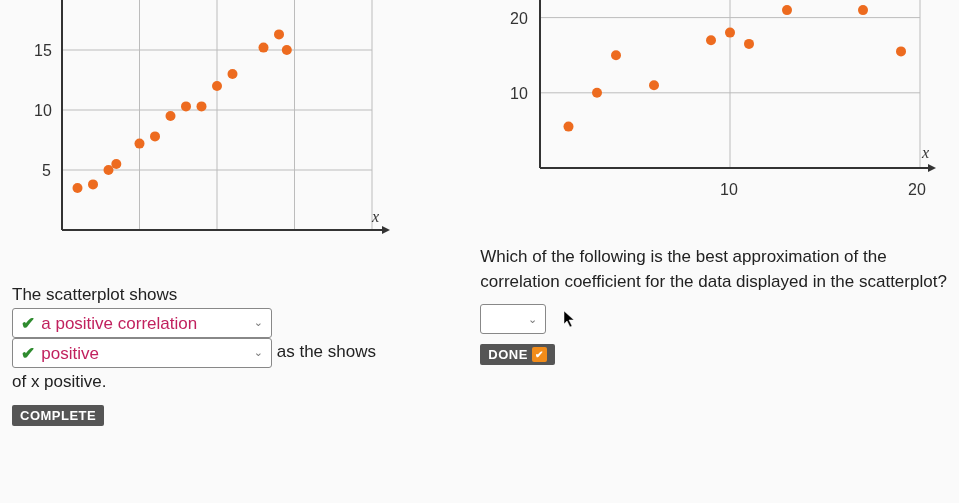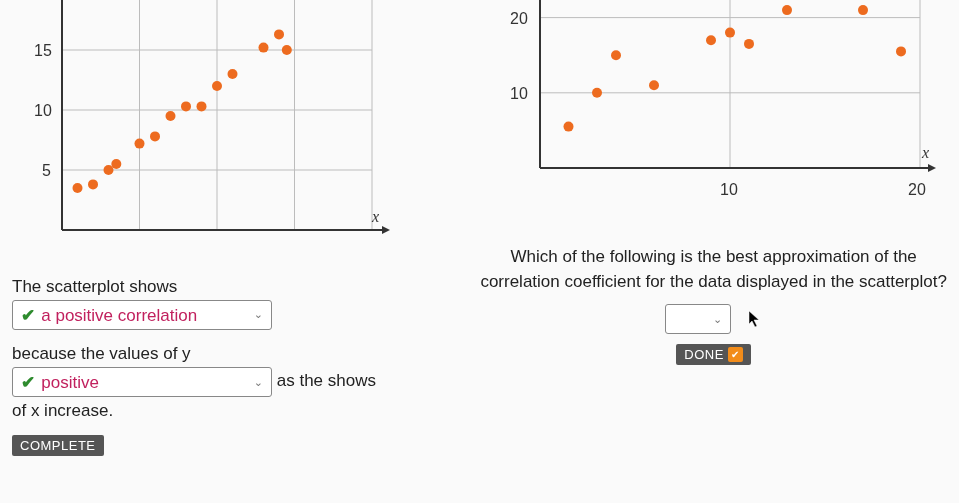--- a/index.html
+++ b/index.html
@@ -10,26 +10,26 @@
       background: #fafafa;
       width: 959px;
       height: 503px;
       overflow: hidden;
       display: flex;
     }
     .left-col, .right-col {
       padding: 0 12px;
     }
     .left-col { width: 48%; }
-    .right-col { width: 52%; padding-left: 20px; text-align: center; }
+    .right-col { width: 52%; padding-left: 20px; }
     
     .chart-area { position: relative; margin-bottom: 14px; }
     .chart-svg { display: block; }
     
-    .sentence { margin-top: 18px; line-height: 1.6; color: #222; }
+    .sentence { margin-top: 26px; line-height: 1.6; color: #222; }
     
     .selectbox {
       display: inline-flex;
       align-items: center;
       justify-content: space-between;
       border: 1px solid #888;
       background: #fff;
       border-radius: 3px;
       height: 30px;
       padding: 0 8px;
@@ -51,21 +51,21 @@
       margin-left: auto;
       color: #777;
       font-size: 11px;
     }
     
     .btn {
       display: inline-flex;
       align-items: center;
       background: #555;
       color: #fff;
-      font-weight: normal;
+      font-weight: bold;
       font-size: 13px;
       padding: 3px 8px;
       border-radius: 2px;
       letter-spacing: 0.5px;
       cursor: pointer;
       gap: 4px;
     }
     .btn .badge {
       background: #f28c1a;
       color: #fff;
@@ -147,30 +147,29 @@
     </svg>
   </div>
 
   <div class="sentence">
     <div>The scatterplot shows</div>
     <div class="selectbox">
       <span class="check">✔</span>
       <span class="value">a positive correlation</span>
       <span class="chev">⌄</span>
     </div>
-    <div class="mt-block">because the values of y</div>
     <div>
       <span class="selectbox">
         <span class="check">✔</span>
         <span class="value">positive</span>
         <span class="chev">⌄</span>
       </span>
       <span>as the shows</span>
     </div>
-    <div>of x increase.</div>
+    <div>of x positive.</div>
   </div>
 
   <div class="mt-block">
     <span class="btn">
       <span>COMPLETE</span>
     </span>
   </div>
 </div>
 
 <div class="right-col">

